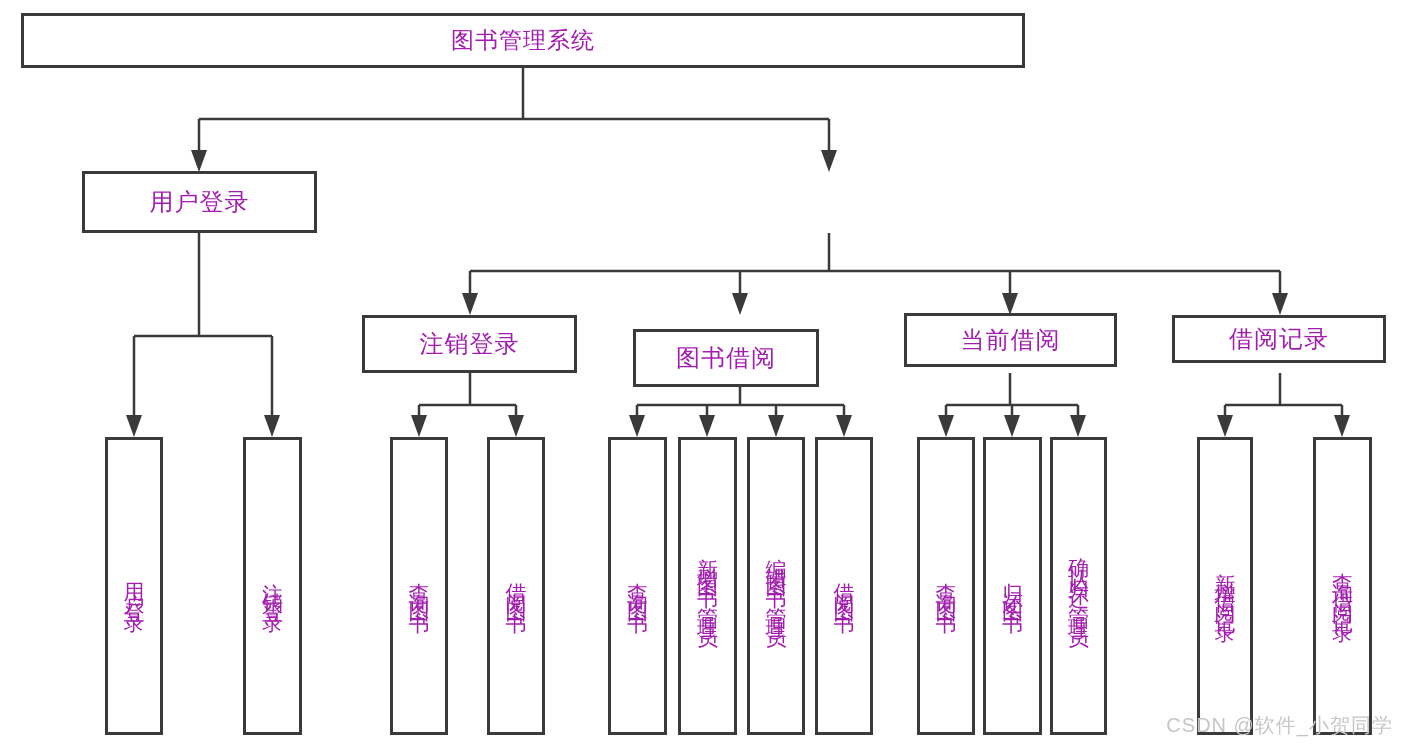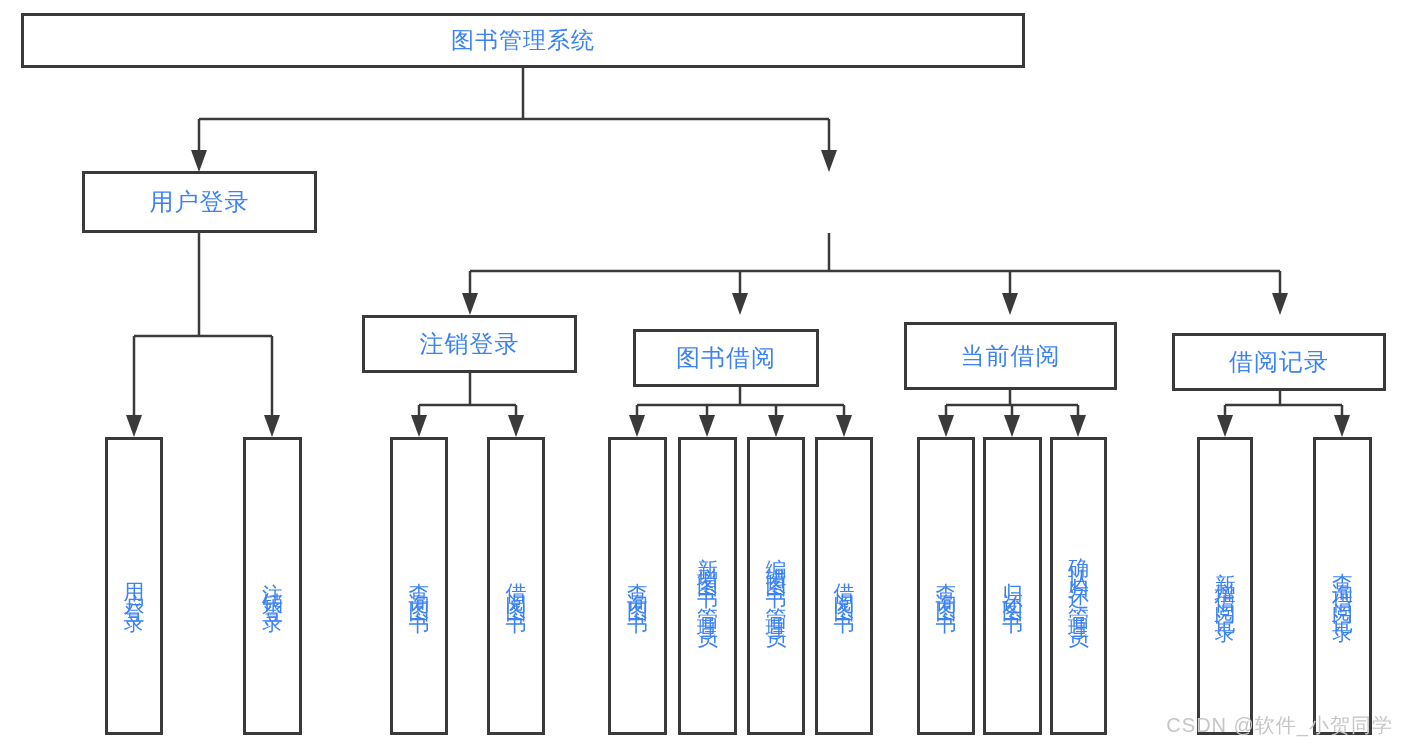--- a/index.html
+++ b/index.html
@@ -15,21 +15,21 @@
     position: absolute;
     left: 0; top: 0;
     width: 1405px; height: 747px;
     z-index: 0;
   }
   .box {
     position: absolute;
     box-sizing: border-box;
     background: #ffffff;
     border: 3px solid #3a3a3a;
-    color: #3b82f6;
+    color: #a21caf;
     display: flex;
     align-items: center;
     justify-content: center;
     z-index: 1;
     text-align: center;
   }
   .hbox { font-size: 24px; letter-spacing: 1px; }
   .rootbox { font-size: 23px; letter-spacing: 1px; }
   .vbox span {
     writing-mode: vertical-rl;
@@ -128,24 +128,24 @@
   <div class="box hbox" style="left:82px;top:171px;width:235px;height:62px">
     <span>用户登录</span>
   </div>
 
   <div class="box hbox" style="left:362px;top:315px;width:215px;height:58px">
     <span>注销登录</span>
   </div>
   <div class="box hbox" style="left:633px;top:329px;width:186px;height:58px">
     <span>图书借阅</span>
   </div>
-  <div class="box hbox" style="left:904px;top:322px;width:213px;height:68px">
+  <div class="box hbox" style="left:904px;top:313px;width:213px;height:54px">
     <span>当前借阅</span>
   </div>
-  <div class="box hbox" style="left:1172px;top:333px;width:214px;height:58px">
+  <div class="box hbox" style="left:1172px;top:315px;width:214px;height:48px">
     <span>借阅记录</span>
   </div>
 
   <div class="box vbox" style="left:105px;top:437px;width:58px;height:298px">
     <span>用户登录</span>
   </div>
   <div class="box vbox" style="left:243px;top:437px;width:59px;height:298px">
     <span>注销登录</span>
   </div>
 

